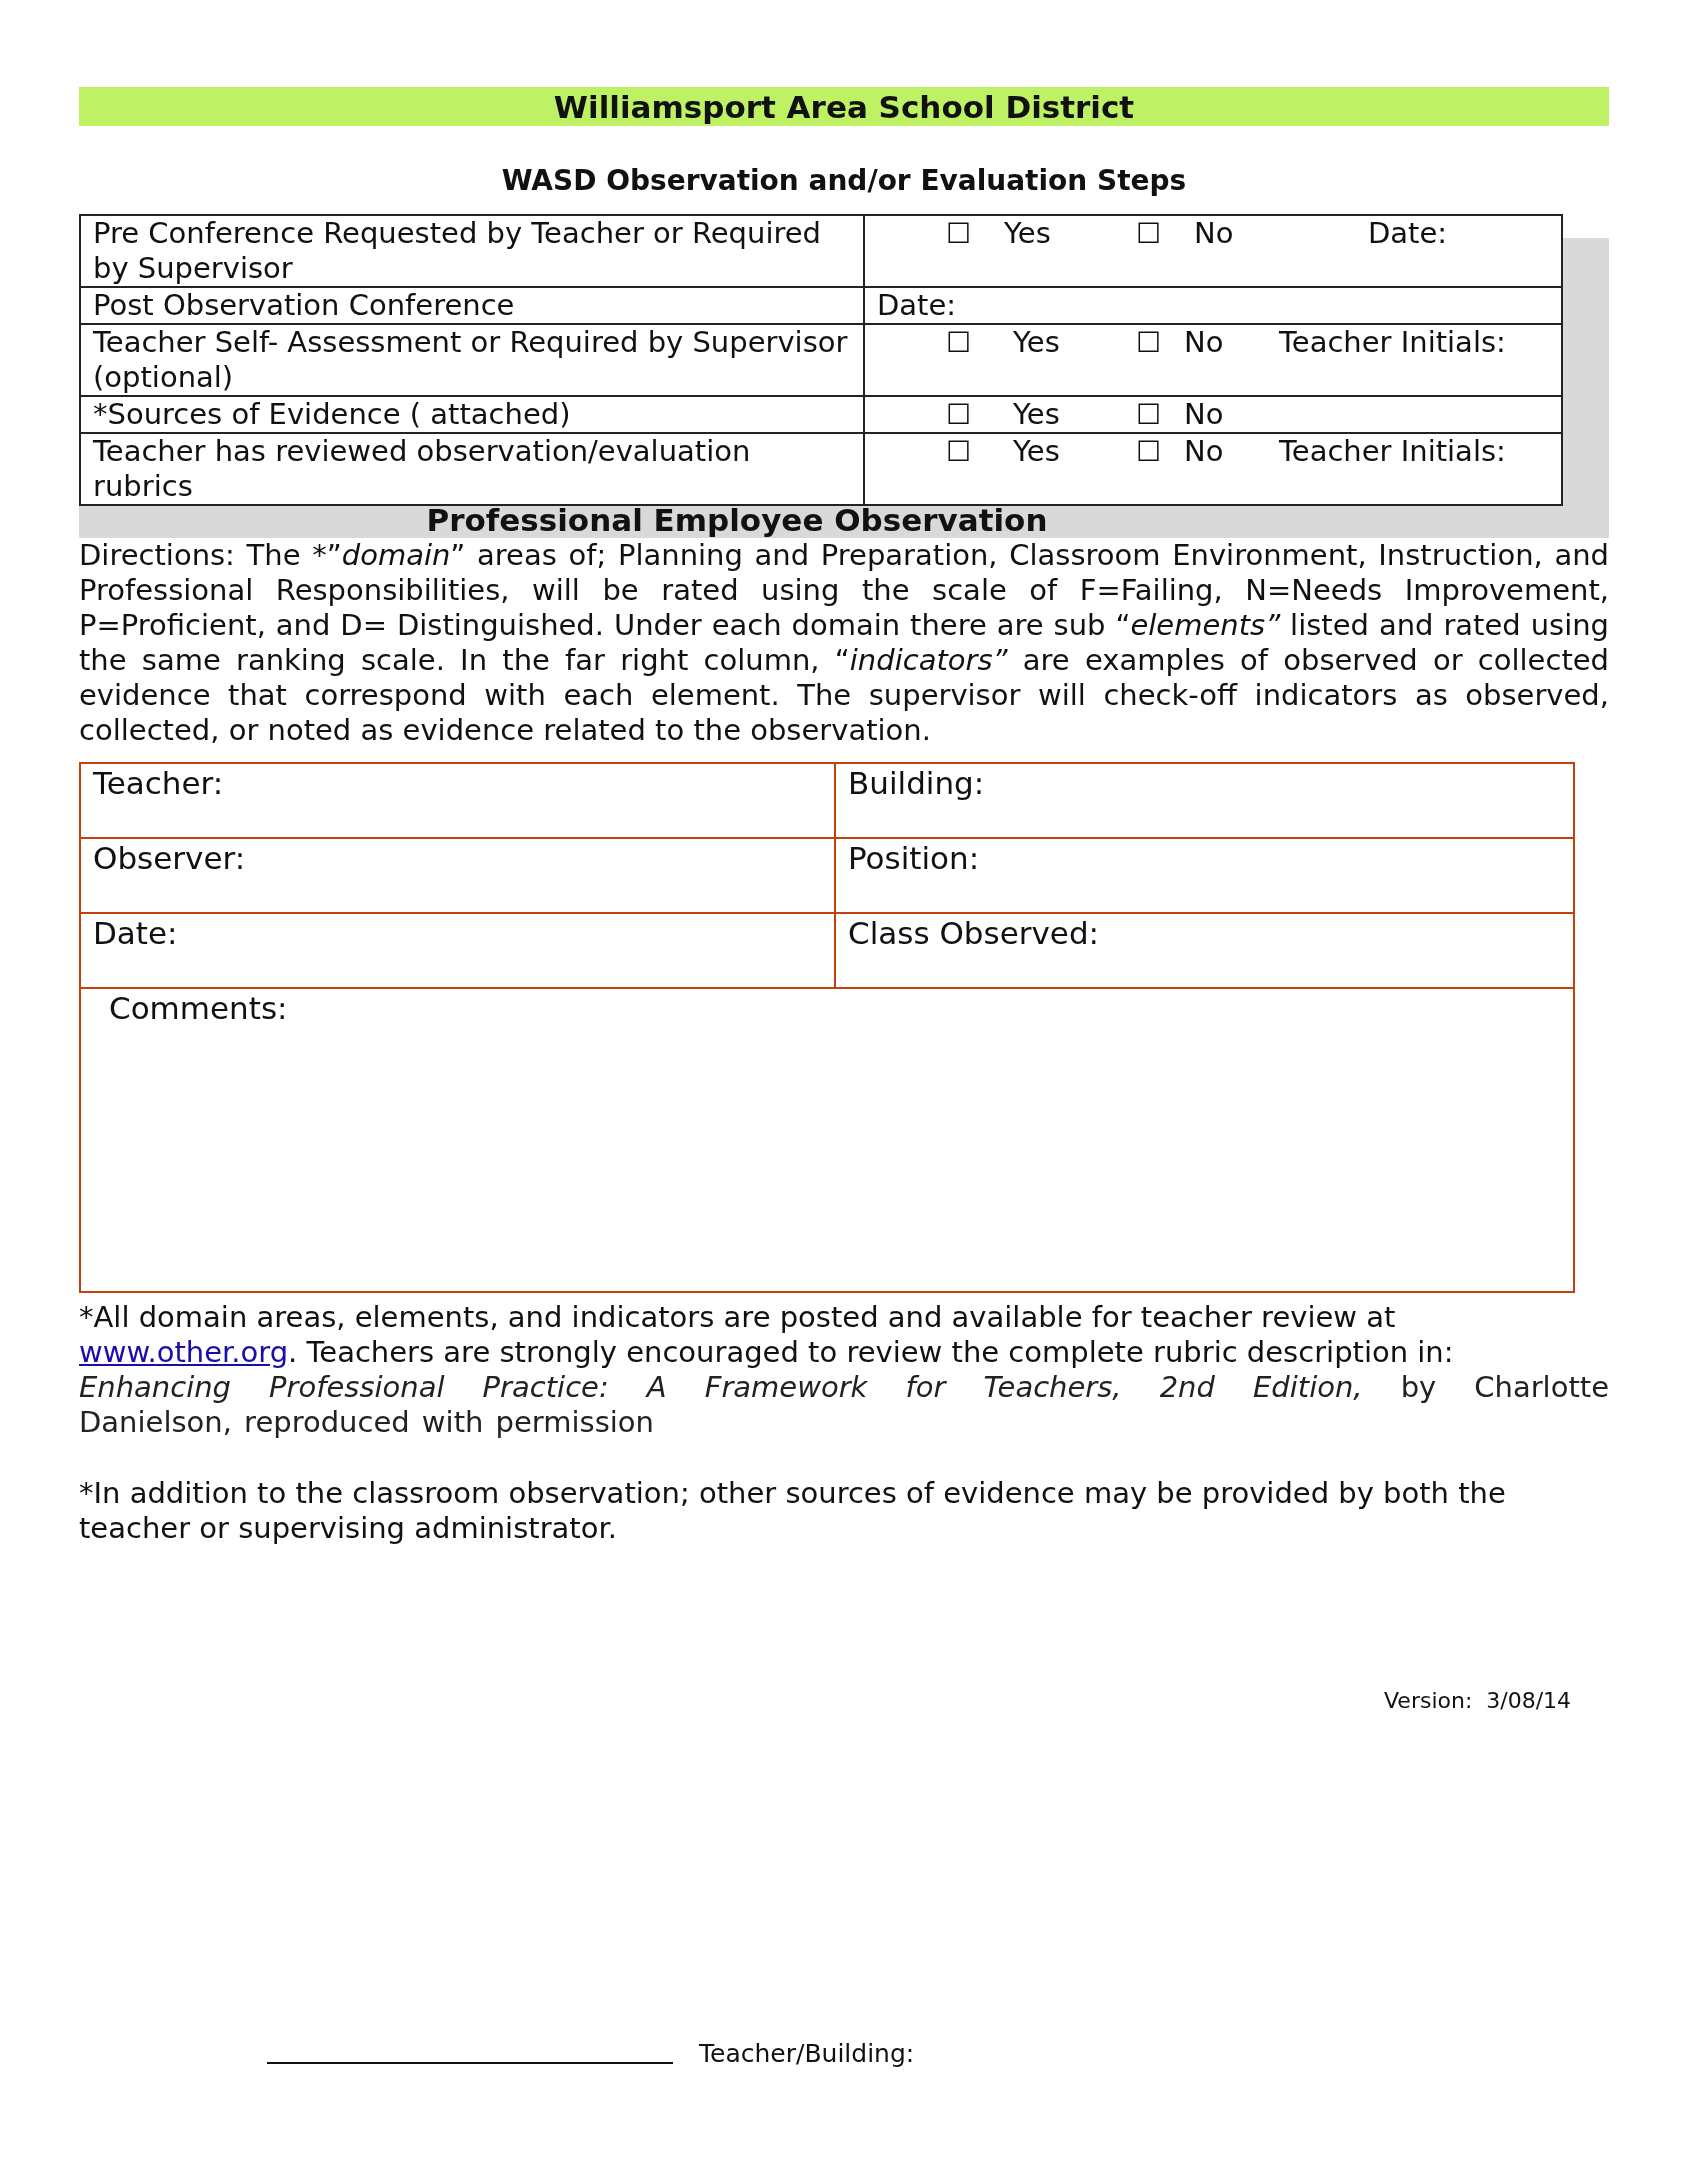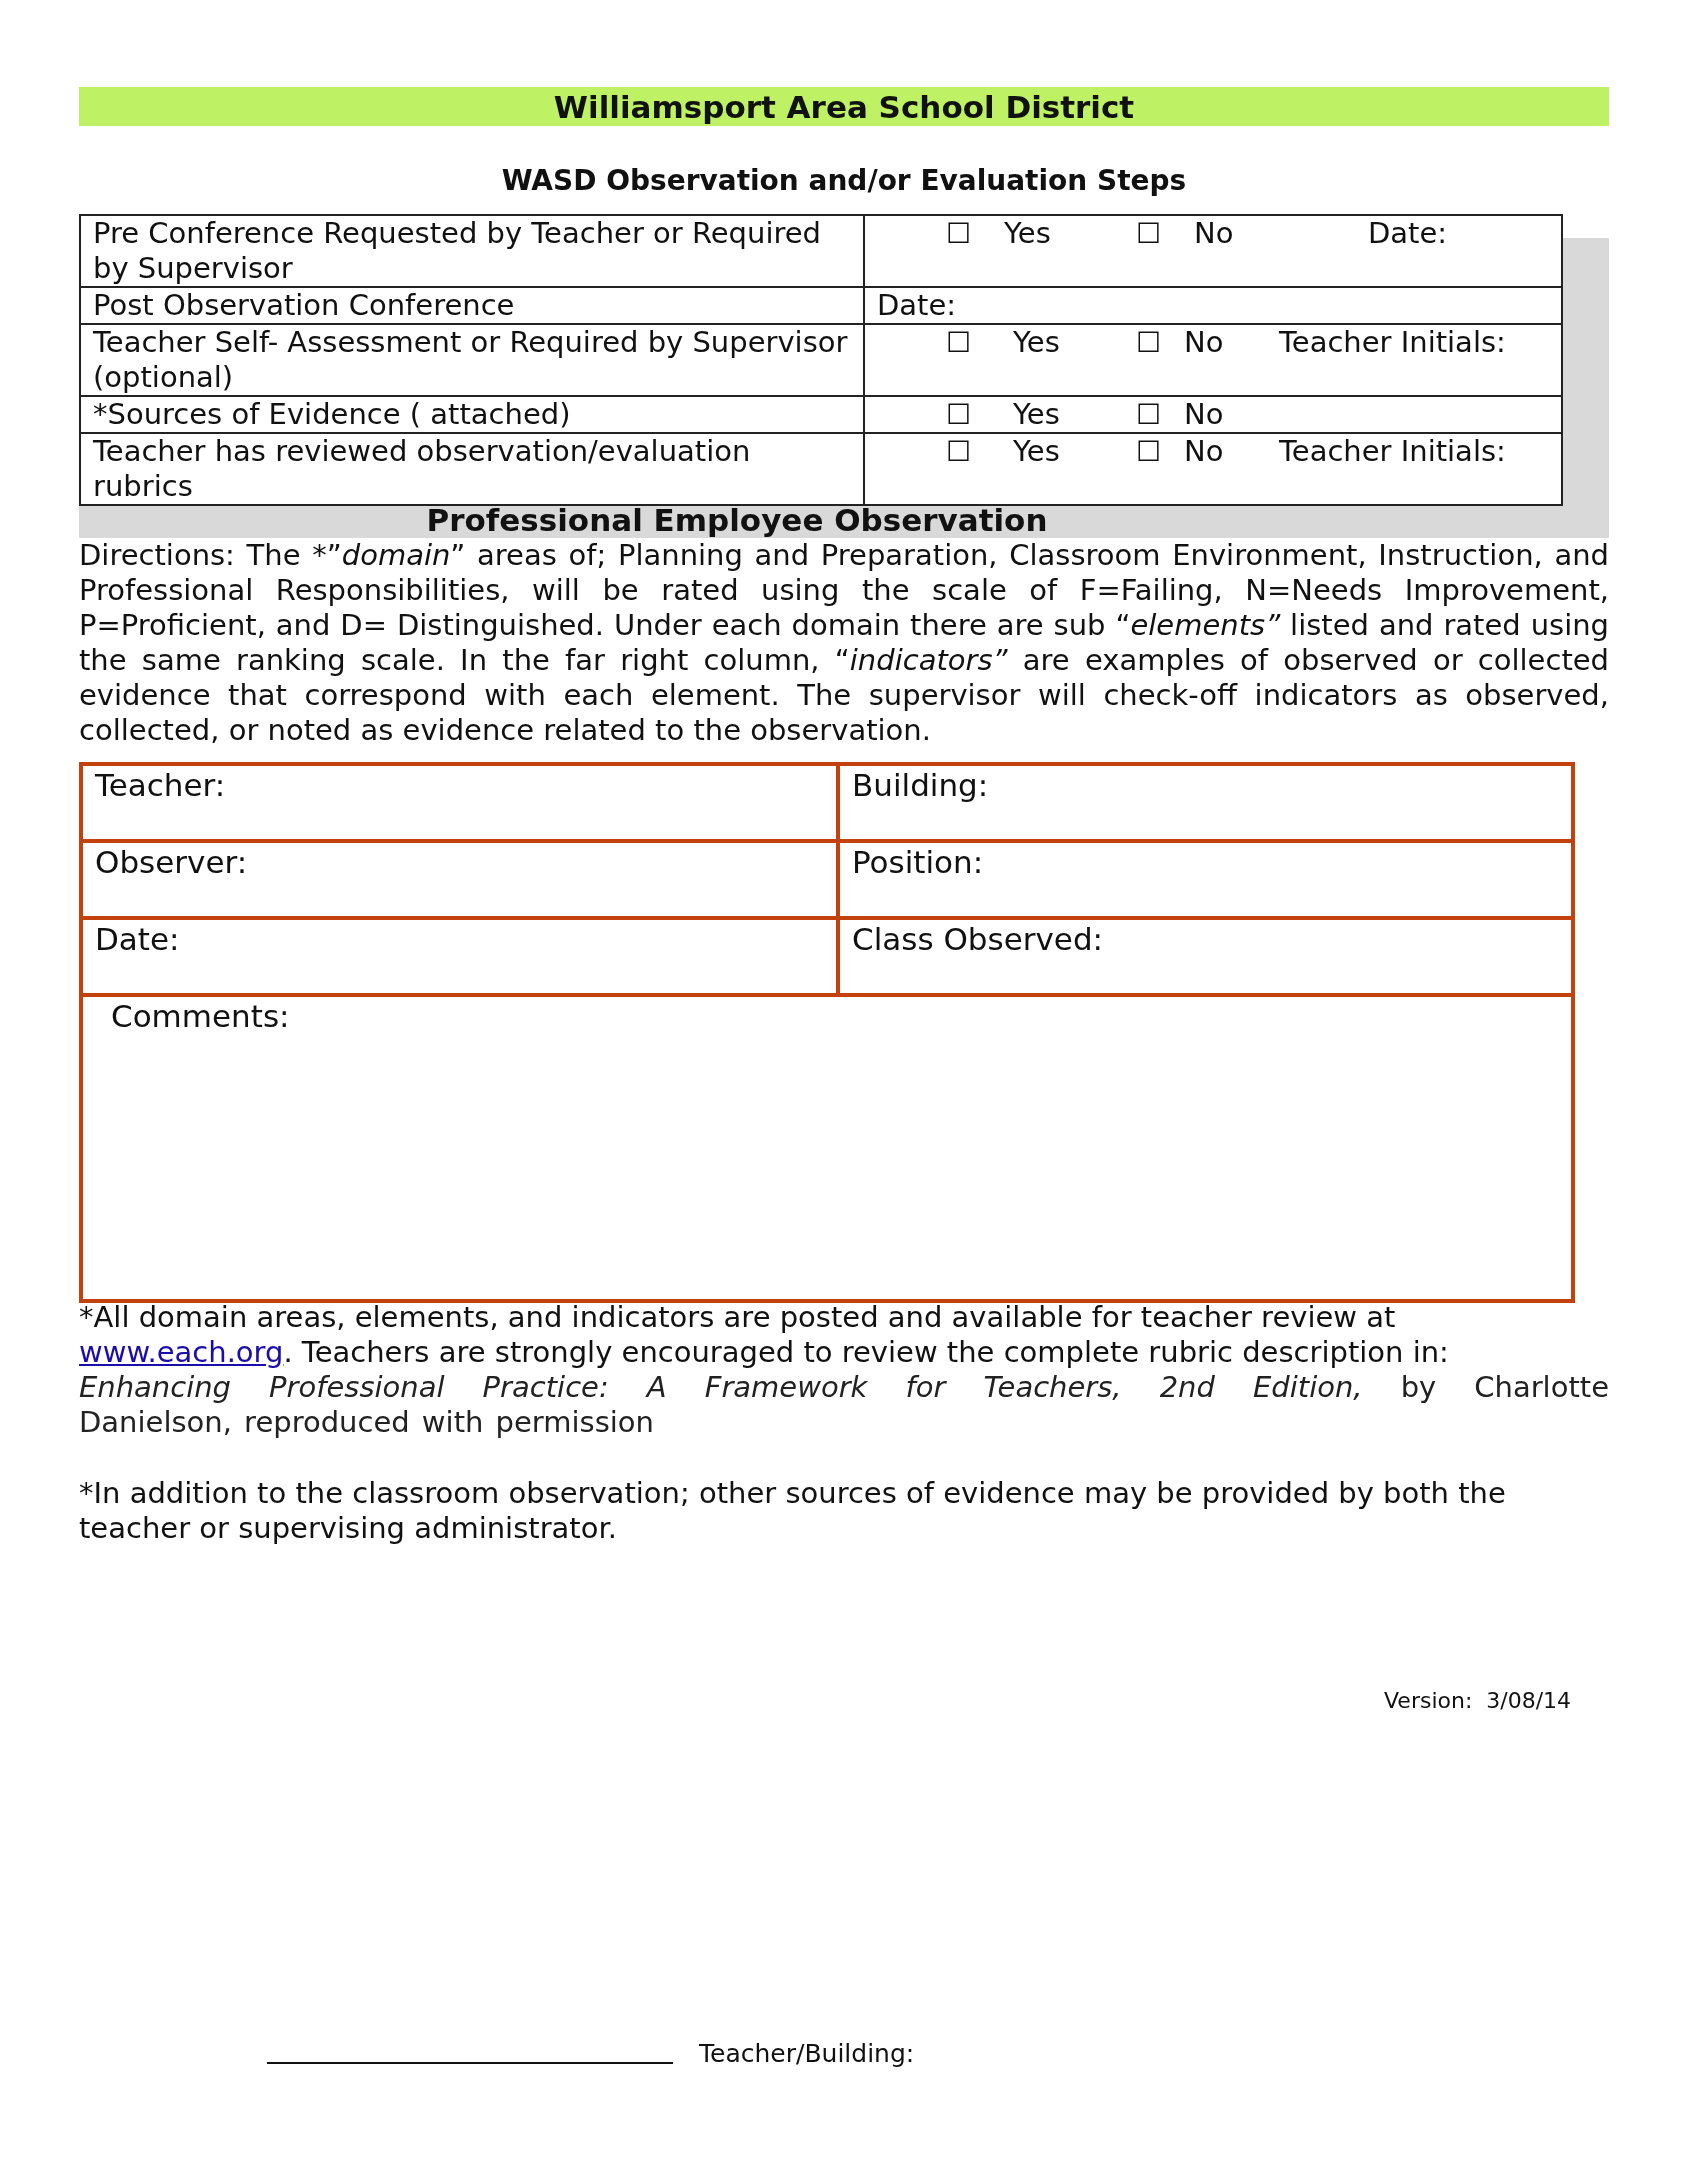--- a/index.html
+++ b/index.html
@@ -33,21 +33,21 @@
   .opts { position: relative; height: 35px; }
   .opts span { position: absolute; top: 0; white-space: nowrap; }
   .cb { font-size: 28px; }
   .directions {
     left: 79px; top: 538px; width: 1530px; font-size: 29px; line-height: 35px;
     text-align: justify;
   }
   table.info {
     left: 79px; top: 762px; width: 1496px; border-collapse: collapse; font-size: 31px; line-height: 38px;
   }
-  table.info td { border: 4px solid #c2410c; vertical-align: top; padding: 0 12px; height: 73px; }
+  table.info td { border: 2px solid #c2410c; vertical-align: top; padding: 0 12px; height: 73px; }
   table.info td.c1 { width: 729px; }
   table.info td.comments { height: 302px; padding-left: 28px; }
   .footnote {
     left: 79px; top: 1300px; width: 1530px; font-size: 29px; line-height: 35px;
   }
   .footnote a { color: #1a0dab; text-decoration: underline; }
   .justify { text-align: justify; text-align-last: justify; word-spacing: 6px; }
   .it { font-style: italic; }
   .version { left: 1384px; top: 1687px; font-size: 22px; line-height: 28px; white-space: pre; }
   .sig-line { left: 267px; top: 2062px; width: 406px; height: 0; border-top: 2px solid #111; }
@@ -137,21 +137,21 @@
     <td><span>Class Observed:</span></td>
   </tr>
   <tr>
     <td colspan="2" class="comments"><span>Comments:</span></td>
   </tr>
 </tbody>
   </table>
 
 <div class="abs footnote">
   <div>*All domain areas, elements, and indicators are posted and available for teacher review at</div>
-  <div><a>www.each.org</a><span>. Teachers are strongly encouraged to review the complete rubric description in:</span></div>
+  <div><a>www.other.org</a><span>. Teachers are strongly encouraged to review the complete rubric description in:</span></div>
   <div class="justify" style="color:#222"><span class="it">Enhancing  Professional  Practice:  A  Framework  for  Teachers, 2nd Edition,</span><span> by  Charlotte</span></div>
   <div style="color:#222; word-spacing:3px">Danielson, reproduced  with  permission</div>
   <div style="height:36px"></div>
   <div style="width:1495px">*In addition to the classroom observation; other sources of evidence may be provided by both the teacher or supervising administrator.</div>
 </div>
 
 <div class="abs version">Version:  3/08/14</div>
 
 <div class="abs sig-line"></div>
 <div class="abs sig-label">Teacher/Building:</div>

